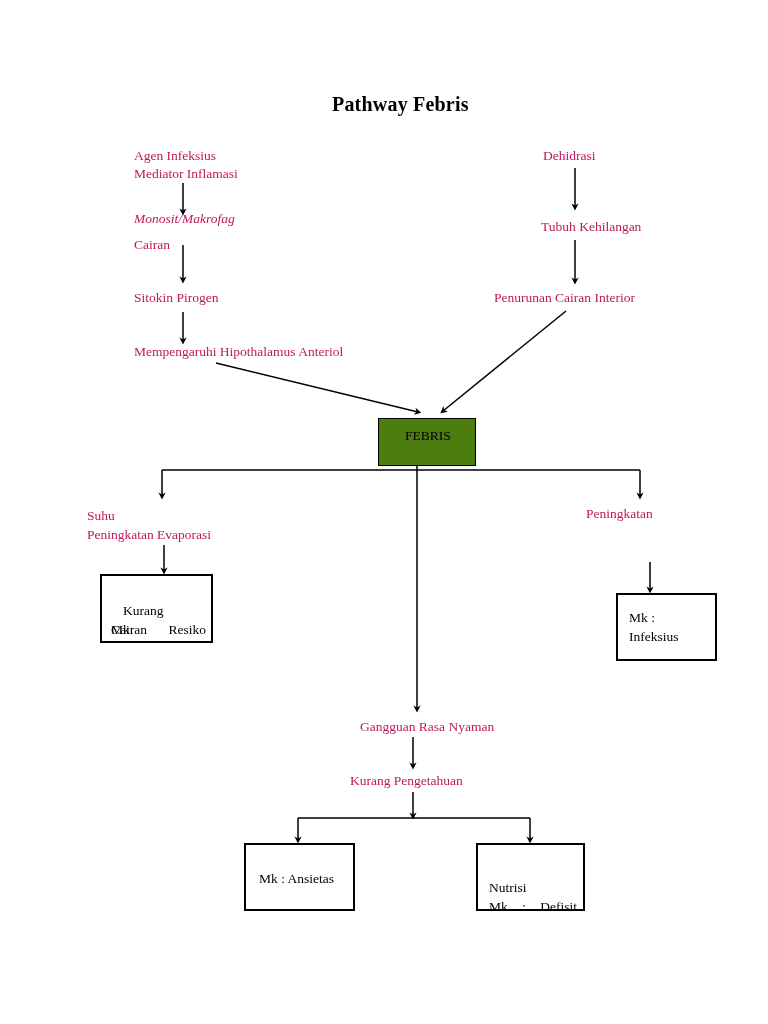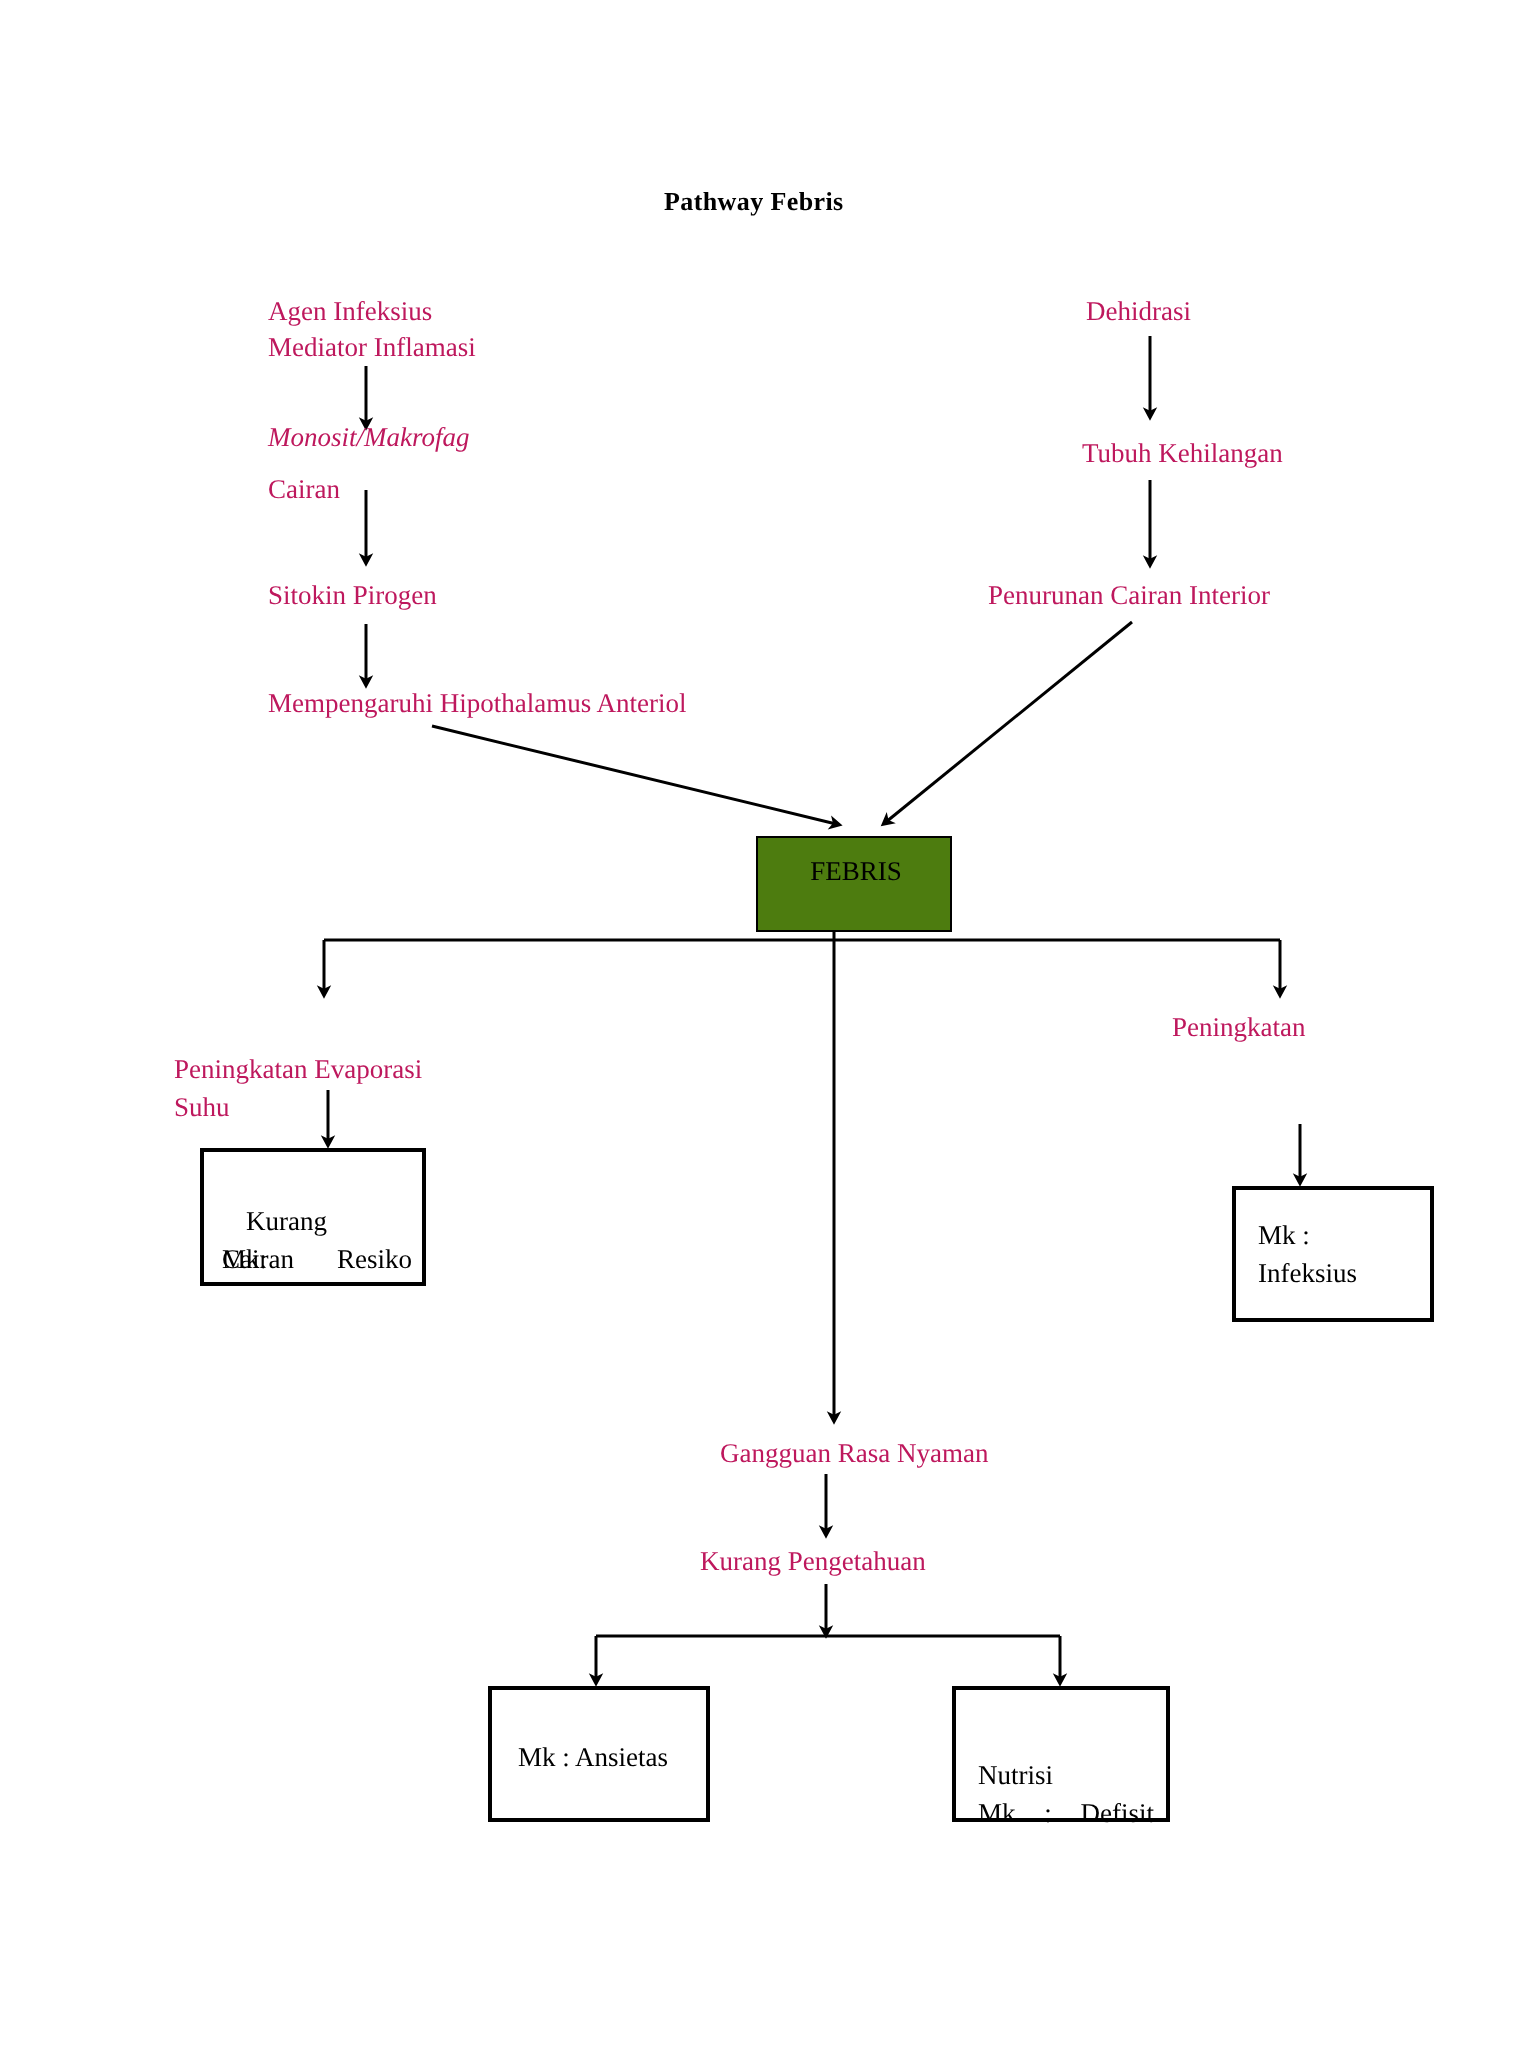--- a/index.html
+++ b/index.html
@@ -18,21 +18,21 @@
   }
   .lbl {
     position: absolute;
     font-size: 13.5px;
     line-height: 18px;
     color: #be185d;
     white-space: pre;
   }
   .title {
     position: absolute;
-    font-size: 13px;
+    font-size: 20px;
     font-weight: bold;
     letter-spacing: 0.2px;
   }
   
   .box-thin {
     position: absolute;
     border: 1.4px solid #000;
     background: #4d7c0f;
     box-sizing: border-box;
     font-size: 13.5px;
@@ -121,21 +121,21 @@
 
   <div class="lbl" style="left:543px; top:147px;">Dehidrasi</div>
   <div class="lbl" style="left:541px; top:218px;">Tubuh Kehilangan</div>
   <div class="lbl" style="left:494px; top:289px;">Penurunan Cairan Interior</div>
 
   <div class="box-thin" style="left:378px; top:418px; width:98px; height:48px;">
     <div class="box-text" style="left:0; top:8px; width:98px; text-align:center;">FEBRIS</div>
   </div>
 
   <div class="lbl" style="left:87px; top:505px;margin-top:21px;">Peningkatan Evaporasi</div>
-  <div class="lbl" style="left:87px; top:545px;">Suhu</div>
+  <div class="lbl" style="left:87px; top:507px;">Suhu</div>
 
   <div class="lbl" style="left:586px; top:505px;">Peningkatan</div>
 
   <div class="box-thick" style="left:100px; top:574px; width:113px; height:69px;">
     <div class="box-text" style="left:9px; top:6px; width:95px;text-align:right;">
       <span style="display:flex; justify-content:space-between;">
         <span>Mk:</span>
         <span>Resiko</span>
       </span>
     </div>

